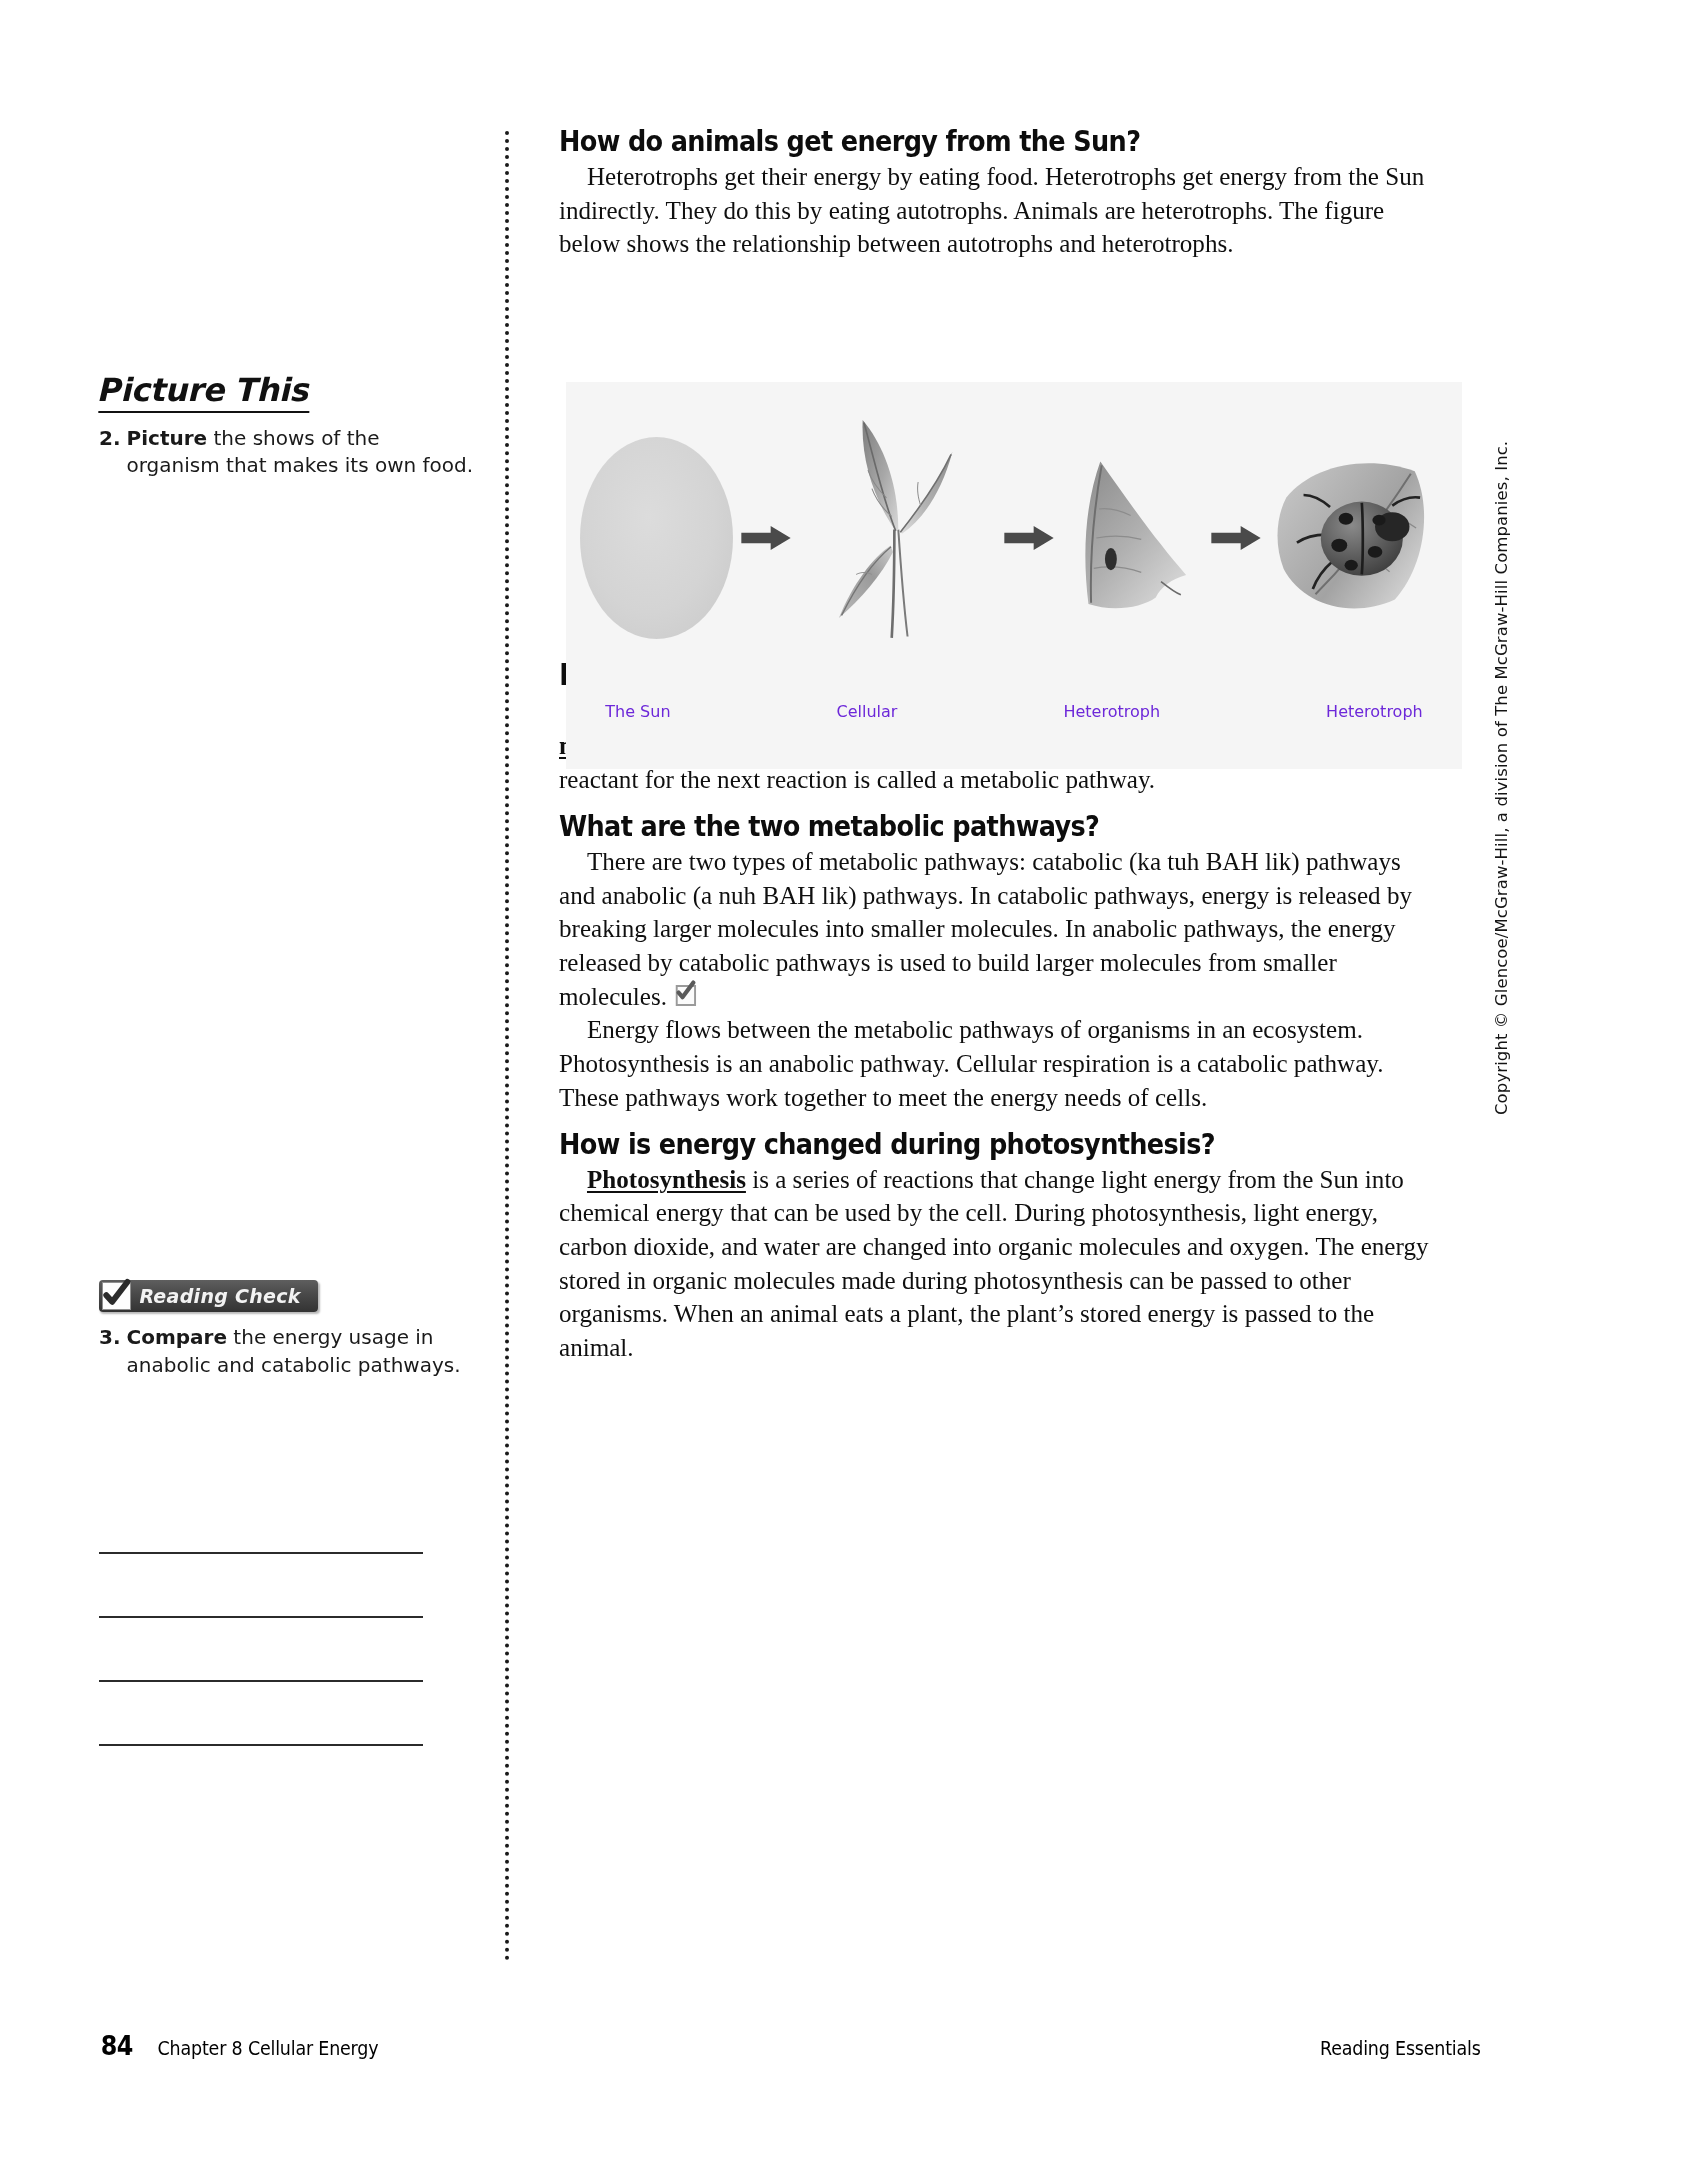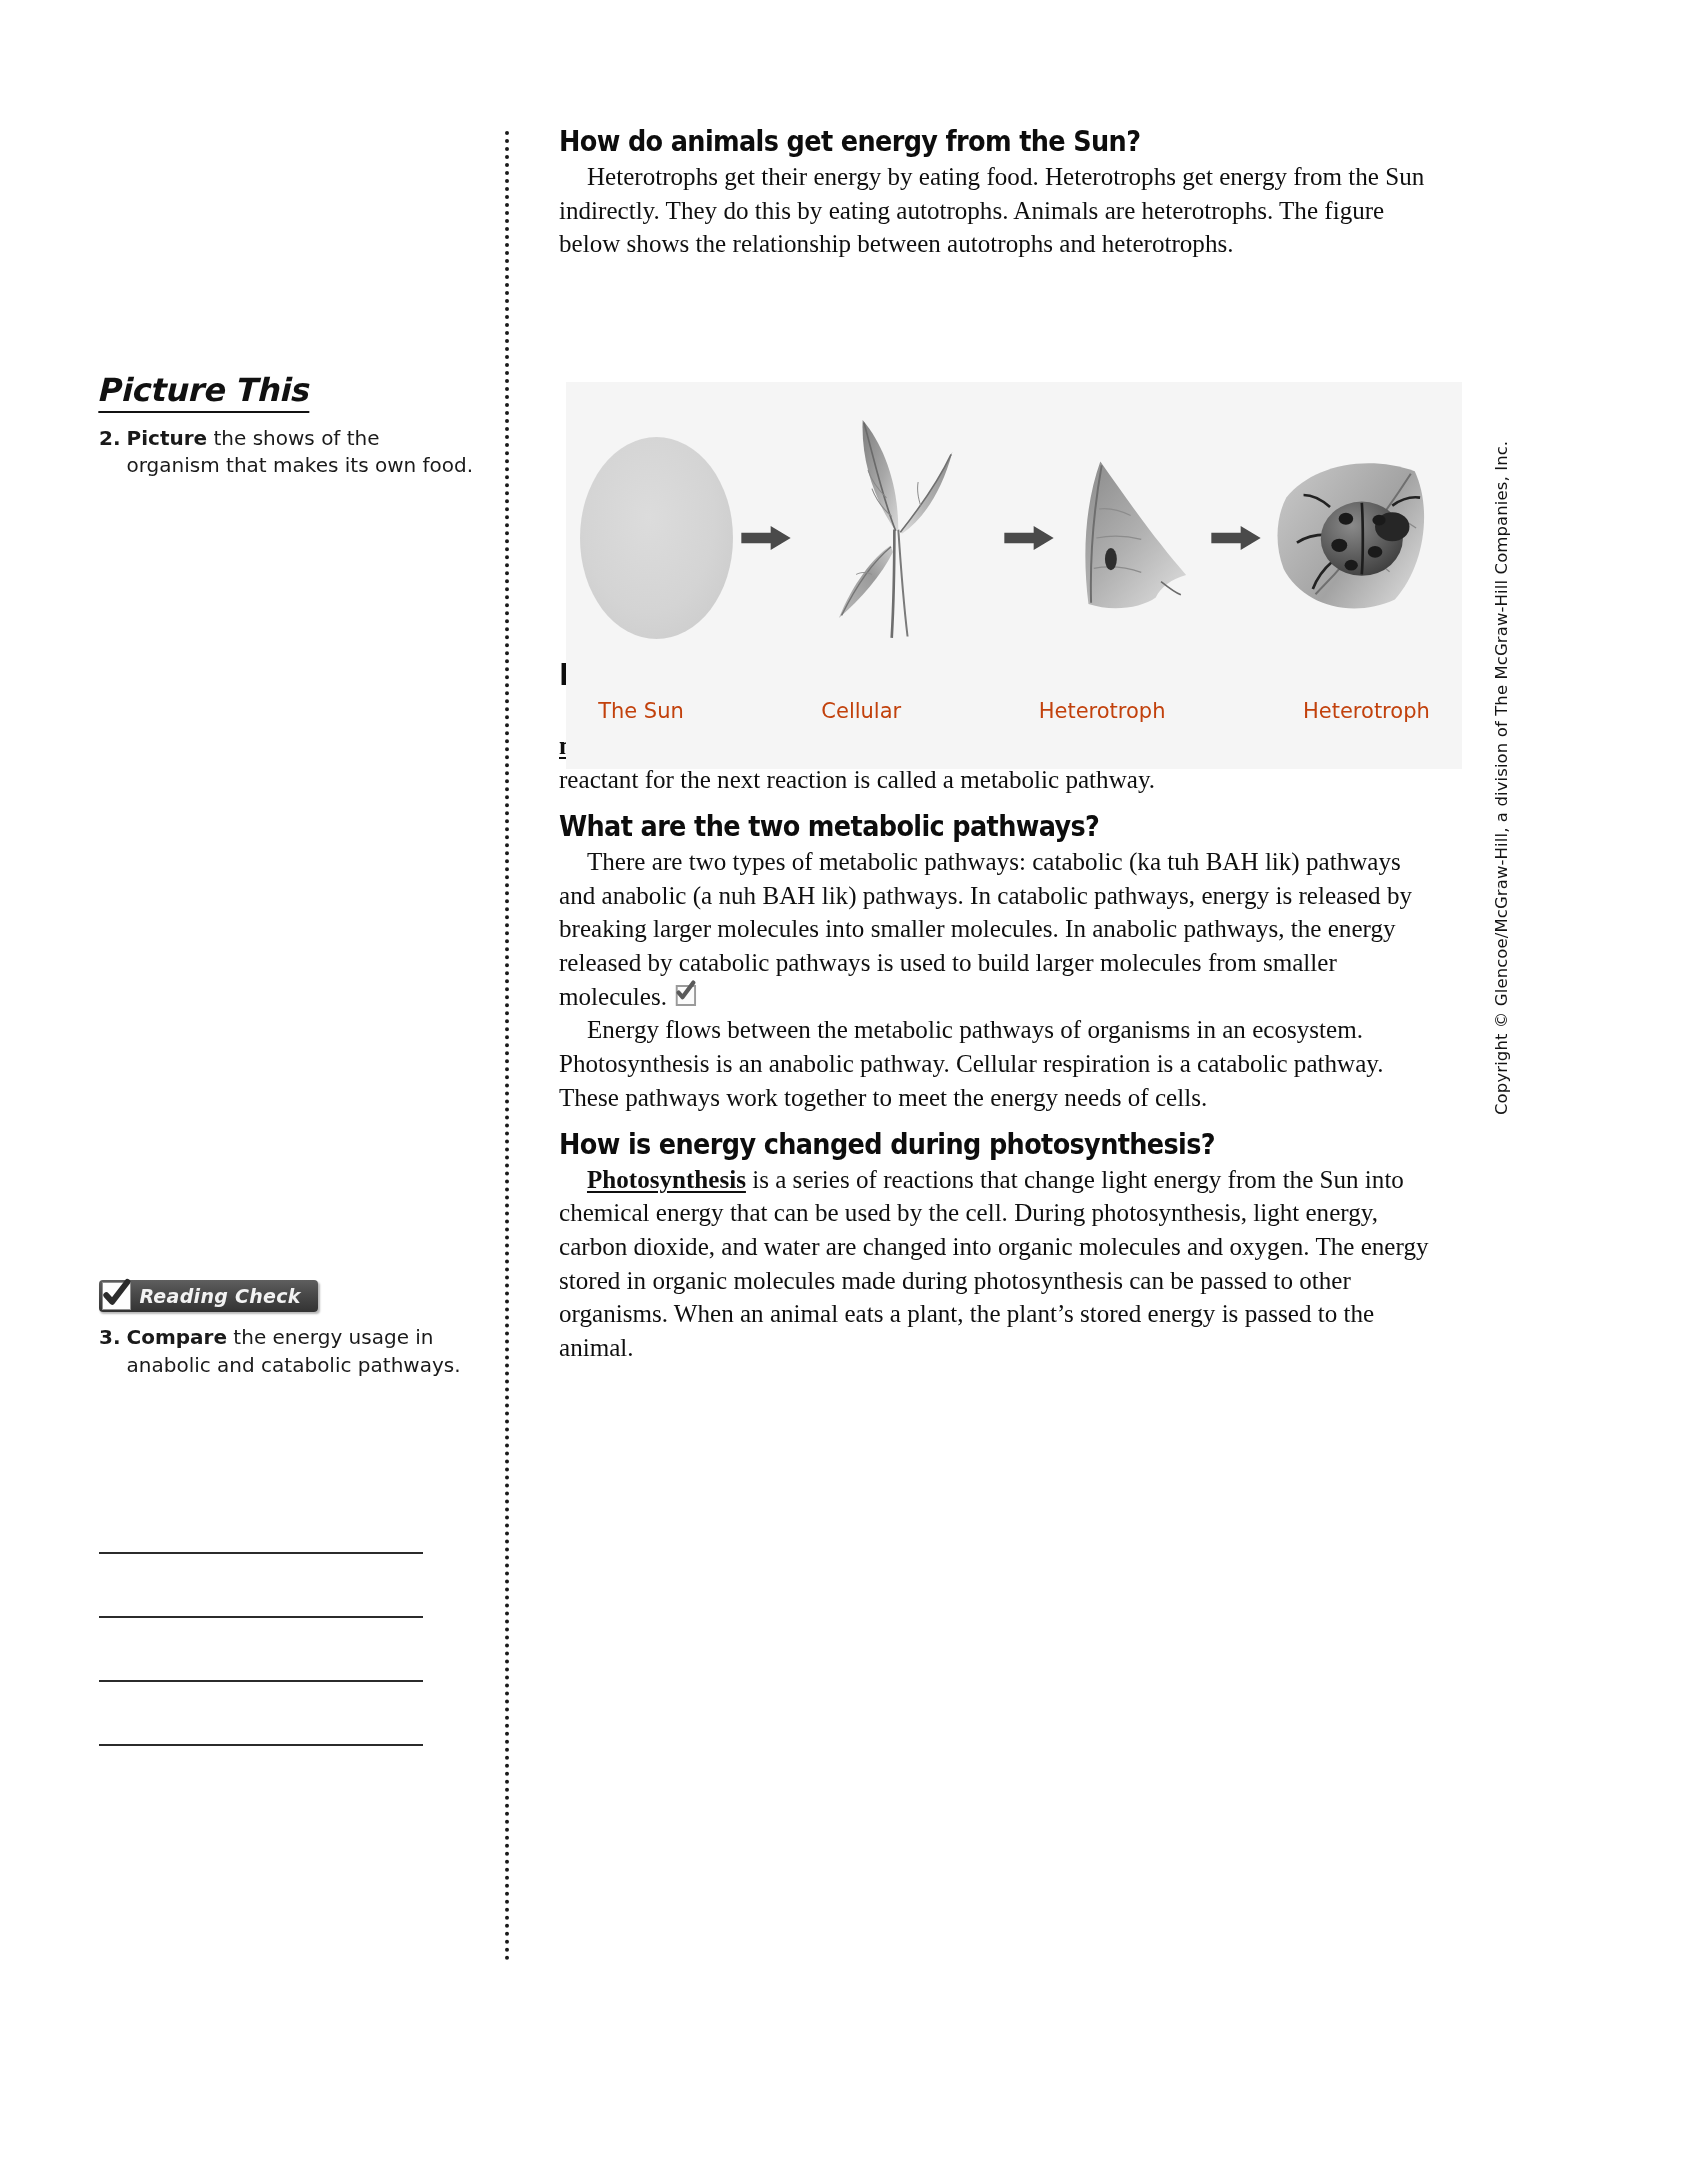--- a/index.html
+++ b/index.html
@@ -246,22 +246,22 @@
     width: 100%;
     height: 46px;
     display: flex;
     align-items: center;
     justify-content: space-around;
     padding: 0 12px;
     box-sizing: border-box;
   }
   .fig-caption {
     font-family: "DejaVu Sans", sans-serif;
-    font-size: 21px;
-    color: #c2410c;
+    font-size: 16px;
+    color: #6d28d9;
     text-align: center;
     white-space: nowrap;
   }
   .cap-spacer { width: 57px; flex: 0 0 auto; }
   .cap-cell { flex: 0 0 auto; text-align: center; }
 
   .sun-disc {
     width: 153px;
     height: 202px;
     border-radius: 50%;
@@ -520,15 +520,22 @@
       <div class="cap-spacer"></div>
       <div class="cap-cell fig-caption">Heterotroph</div>
       <div class="cap-spacer"></div>
       <div class="cap-cell fig-caption">Heterotroph</div>
     </div>
 
   </div>
 
   <div class="copyright">Copyright © Glencoe/McGraw-Hill, a division of The McGraw-Hill Companies, Inc.</div>
 
+  <div class="footer">
+    <div class="footer-left">
+      <span class="page-number">84</span>
+      <span class="chapter-label">Chapter 8 Cellular Energy</span>
+    </div>
+    <div class="footer-right">Reading Essentials</div>
+  </div>
 
 </div>
 
 
 </body></html>

